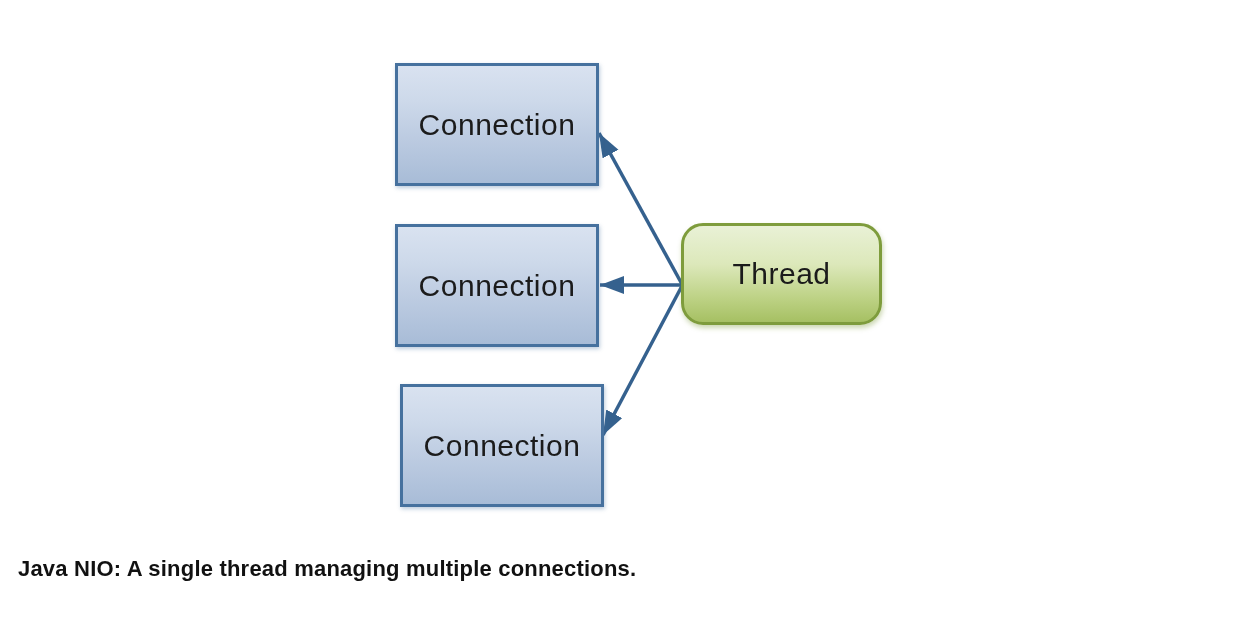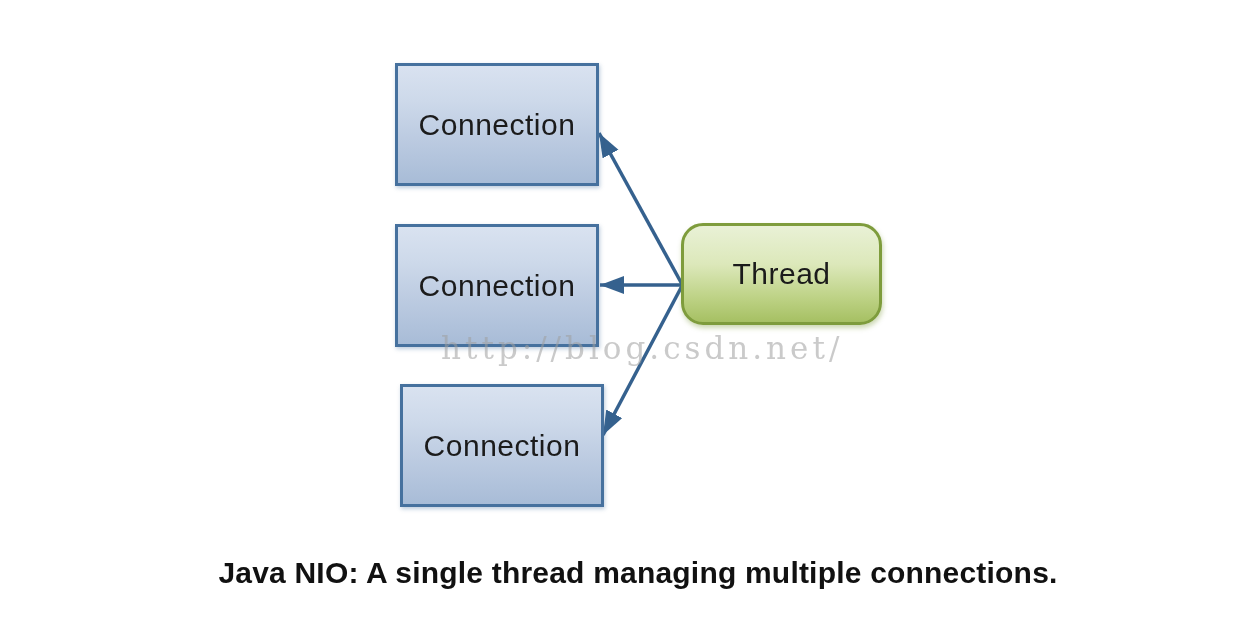--- a/index.html
+++ b/index.html
@@ -61,22 +61,22 @@
     font-size: 31px;
     letter-spacing: 4px;
     color: rgba(158, 158, 158, 0.55);
     white-space: nowrap;
   }
   .caption {
     position: absolute;
     left: 18px;
     right: 0;
     top: 556px;
-    text-align: center;
-    font-size: 30px;
+    text-align: left;
+    font-size: 22px;
     font-weight: bold;
     color: #111111;
     letter-spacing: 0.2px;
   }
 </style>
 </head>
 <body>
 
 <div class="canvas">
 
@@ -100,17 +100,16 @@
   </div>
 
   <div class="node conn conn-3">
     <span>Connection</span>
   </div>
 
   <div class="node thread">
     <span>Thread</span>
   </div>
 
-  <div class="watermark">http://blog.csdn.net/</div>
 
   <div class="caption">Java NIO: A single thread managing multiple connections.</div>
 
 </div>
 
 </body></html>

